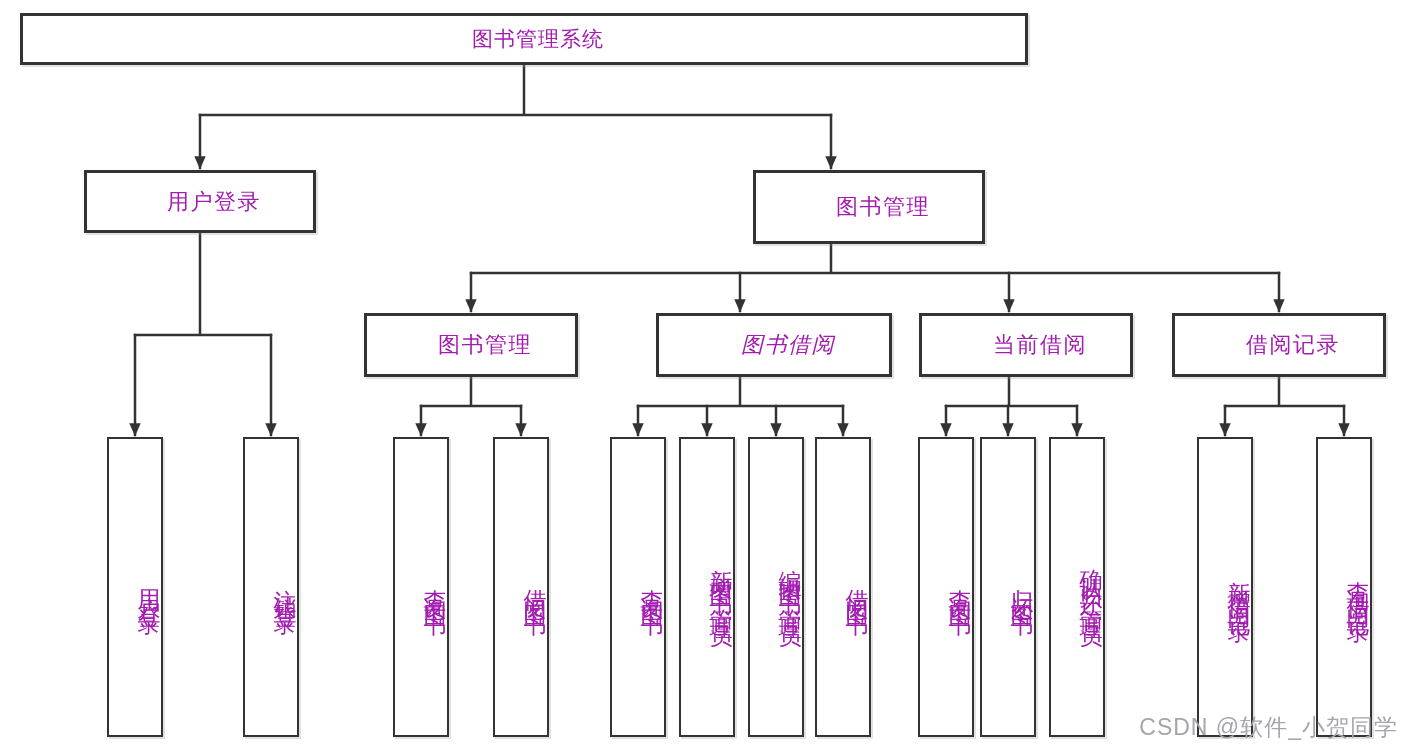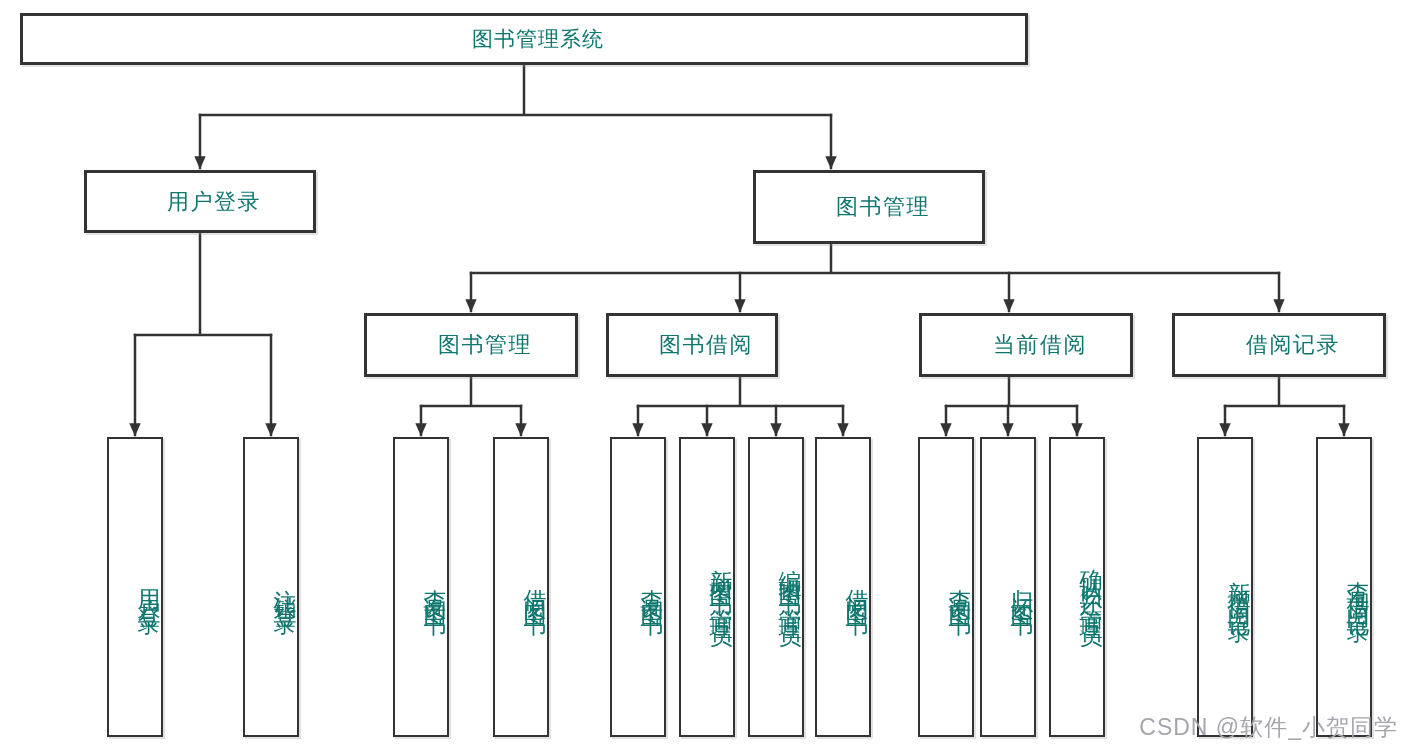--- a/index.html
+++ b/index.html
@@ -10,21 +10,21 @@
     font-family:"Liberation Sans","DejaVu Sans",sans-serif;
     overflow:hidden;
   }
   svg.connectors{position:absolute;left:0;top:0;z-index:1;}
   .node{
     position:absolute;
     background:#ffffff;
     border:3px solid #333333;
     box-sizing:border-box;
     display:flex;align-items:center;justify-content:center;
-    color:#0f766e;
+    color:#a21caf;
     z-index:2;
     box-shadow:2px 2px 0 rgba(150,150,155,0.28);
     padding-left:28px;
   }
   .hnode{font-size:22px;letter-spacing:1.5px;}
   .rootnode{font-size:21px;letter-spacing:1px;}
   .vnode{border-width:2.5px;font-size:23px;}
   .vtext{
     writing-mode:vertical-rl;
     text-orientation:mixed;
@@ -101,21 +101,21 @@
       <path d="M1344,406 V435" marker-end="url(#arrow)"></path>
     </g>
   </svg>
 
   <div class="node hnode rootnode" style="left:20px;top:13px;width:1008px;height:52px;">图书管理系统</div>
 
   <div class="node hnode" style="left:84px;top:170px;width:232px;height:63px;">用户登录</div>
   <div class="node hnode" style="left:753px;top:170px;width:232px;height:74px;">图书管理</div>
 
   <div class="node hnode" style="left:364px;top:313px;width:214px;height:64px;">图书管理</div>
-  <div class="node hnode" style="left:606px;top:313px;width:172px;height:64px;">图书借阅</div>
+  <div class="node hnode" style="left:656px;top:313px;width:236px;height:64px;font-style:italic;">图书借阅</div>
   <div class="node hnode" style="left:902px;top:313px;width:214px;height:64px;margin-left:17px;">当前借阅</div>
   <div class="node hnode" style="left:1172px;top:313px;width:214px;height:64px;">借阅记录</div>
 
   <div class="node vnode" style="left:107px;top:437px;width:56px;height:300px;">
     <span class="vtext">用户登录</span>
   </div>
   <div class="node vnode" style="left:243px;top:437px;width:56px;height:300px;">
     <span class="vtext">注销登录</span>
   </div>
 

